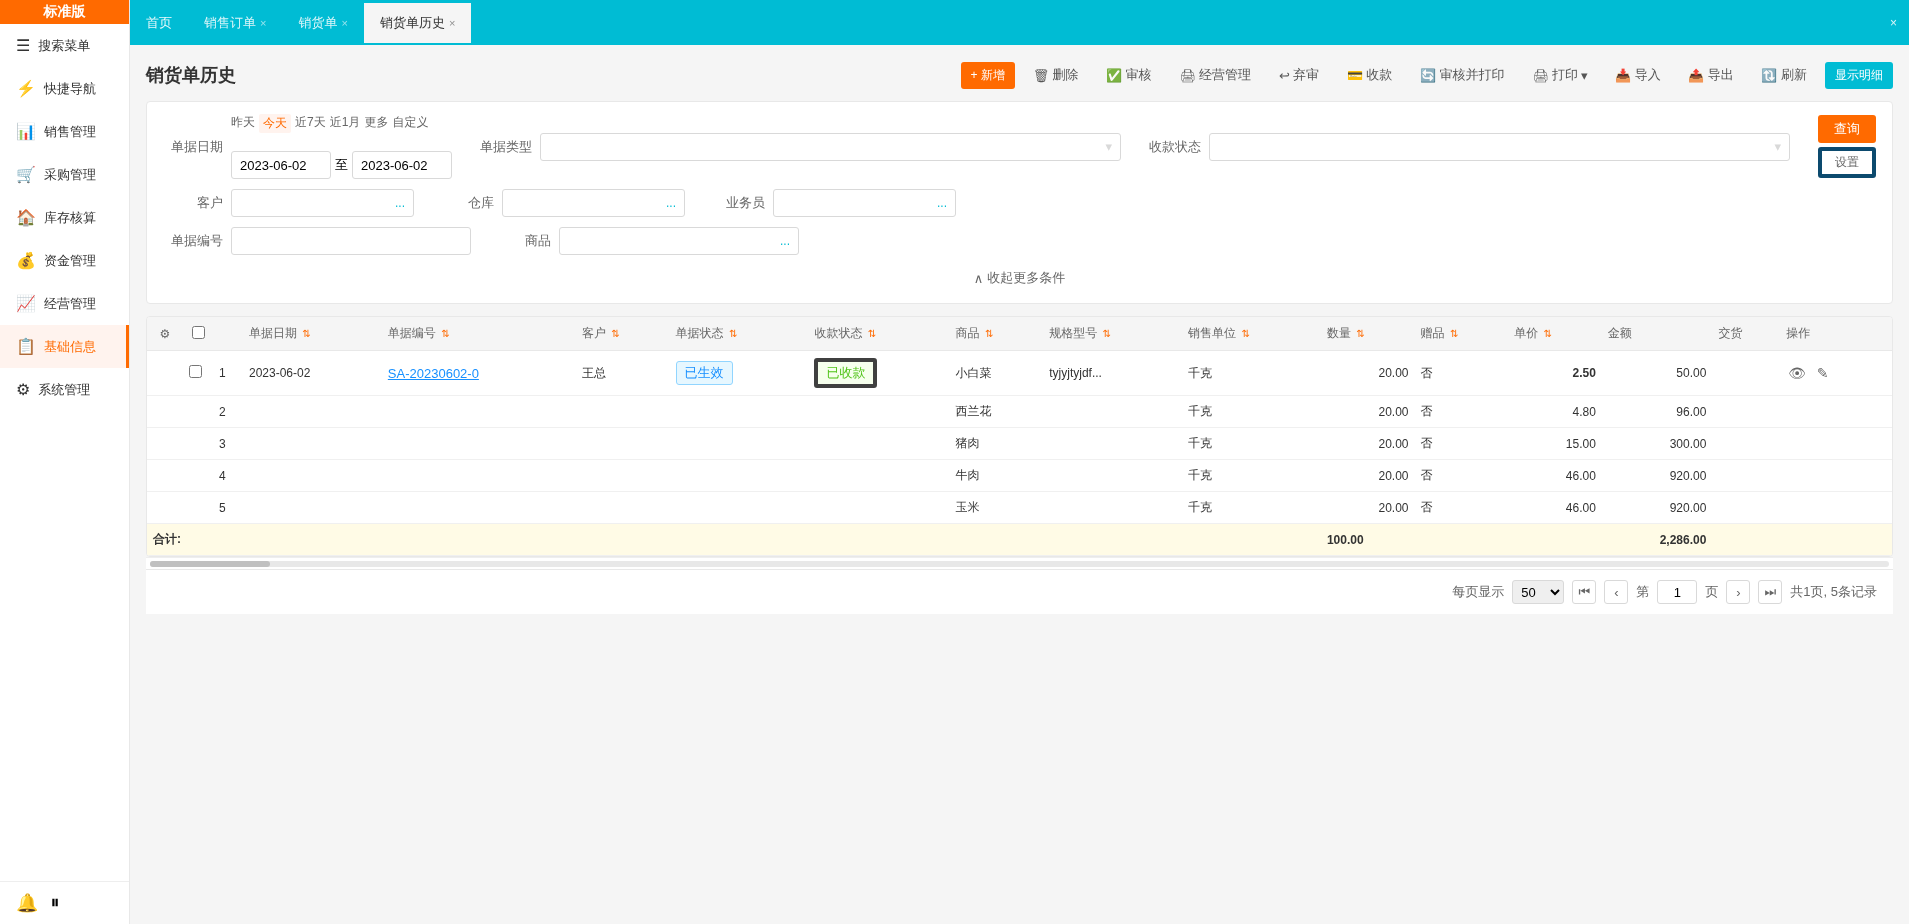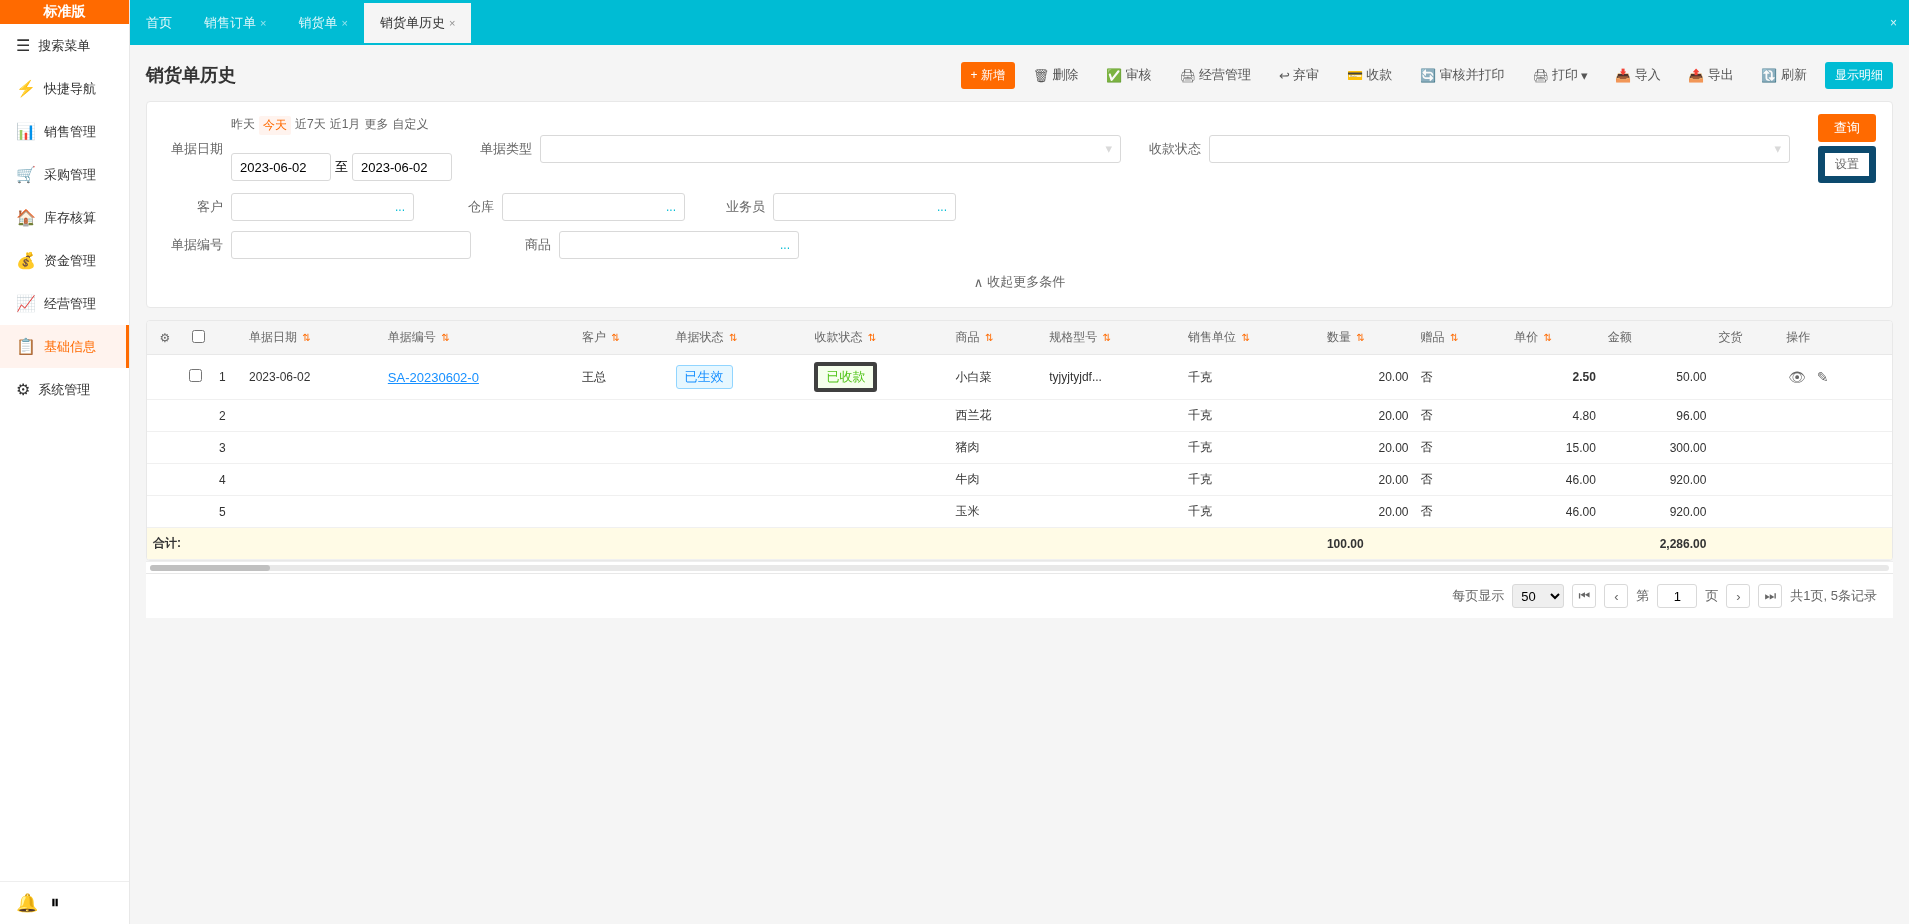--- a/index.html
+++ b/index.html
@@ -57,21 +57,21 @@
     .pagination { display: flex; align-items: center; justify-content: flex-end; padding: 10px 16px; background: #fff; border-top: 1px solid #e8e8e8; gap: 8px; font-size: 12px; color: #666; }
     .page-btn { display: inline-flex; align-items: center; justify-content: center; width: 24px; height: 24px; border: 1px solid #d9d9d9; border-radius: 3px; cursor: pointer; background: #fff; color: #666; }
     .page-input { width: 40px; border: 1px solid #d9d9d9; border-radius: 3px; text-align: center; height: 24px; }
     .page-select { border: 1px solid #d9d9d9; border-radius: 3px; height: 24px; padding: 0 4px; }
     
     
     .scroll-bar-container { background: #fff; border-top: 1px solid #eee; height: 12px; display: flex; align-items: center; }
     .scroll-bar-track { flex: 1; height: 6px; background: #e8e8e8; border-radius: 3px; margin: 0 4px; }
     .scroll-bar-thumb { width: 120px; height: 6px; background: #c0c0c0; border-radius: 3px; }
     
-    .settings-btn { background: #fff; border: 7px solid #0c4a6e; color: #666; border-radius: 3px; padding: 3px 10px; cursor: pointer; font-size: 12px; }
+    .settings-btn { background: #fff; border: 4px solid #0c4a6e; color: #666; border-radius: 3px; padding: 3px 10px; cursor: pointer; font-size: 12px; }
     .query-btn { background: #ff6a00; color: white; border: none; border-radius: 3px; padding: 5px 16px; cursor: pointer; font-size: 13px; }
     
     .filter-group { display: flex; flex-direction: column; gap: 14px; }
     
     .th-settings { width: 36px; text-align: center; }
     .th-check { width: 30px; text-align: center; }
     
     .link-text { color: #1890ff; cursor: pointer; text-decoration: underline; }
     
     .sidebar-item-active { background: #fff3ee; color: #ff6a00; border-right: 3px solid #ff6a00; }

